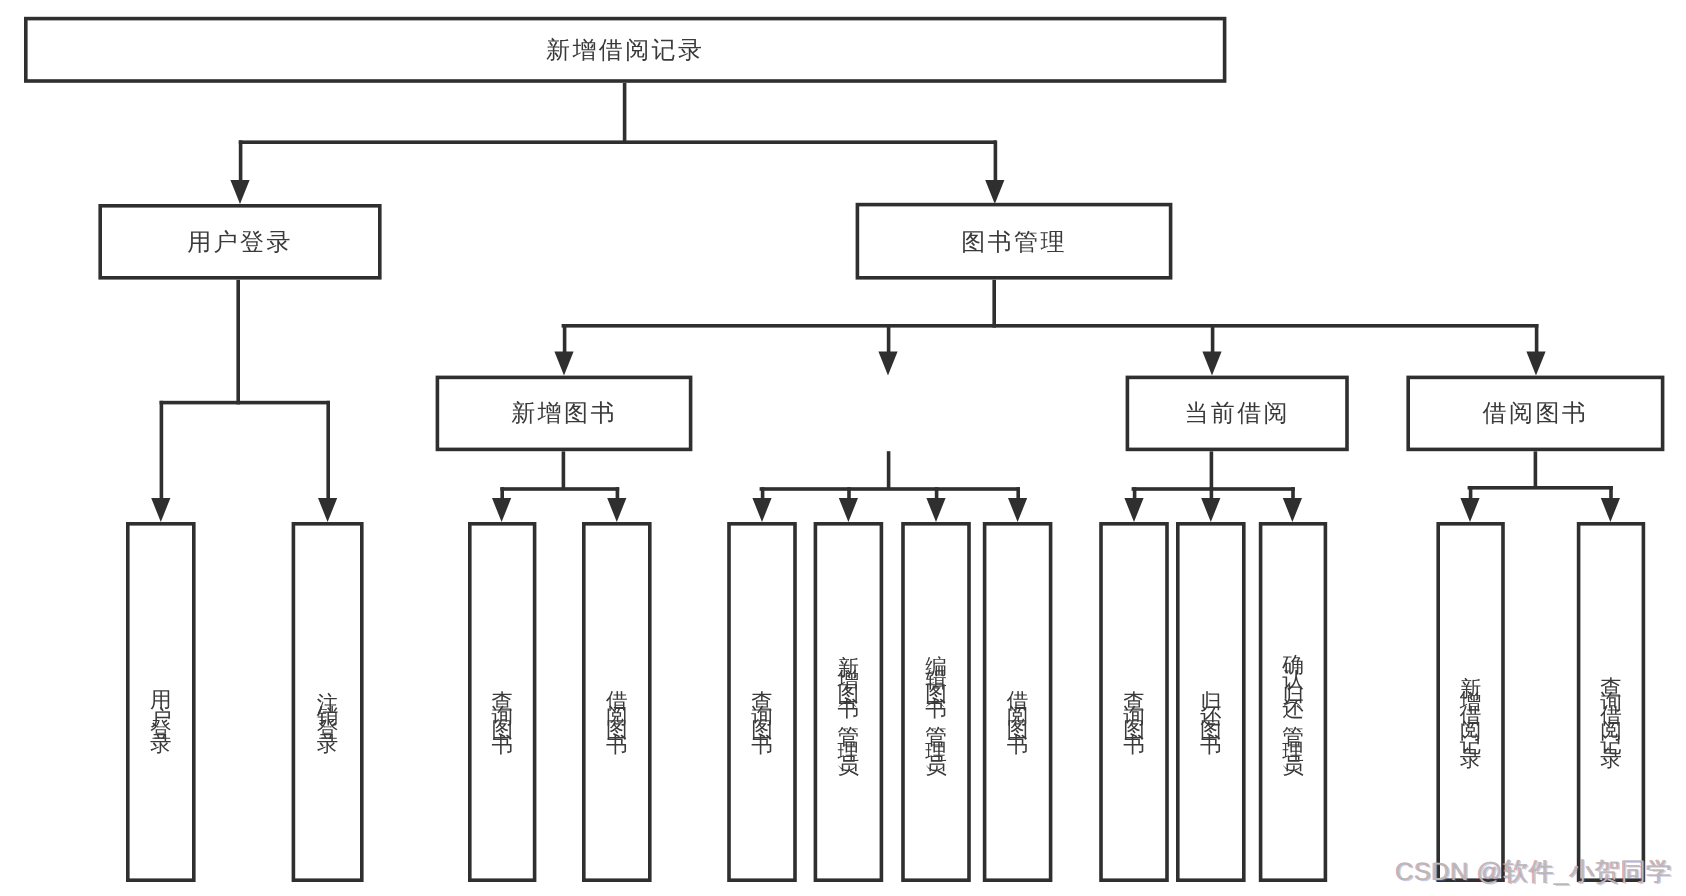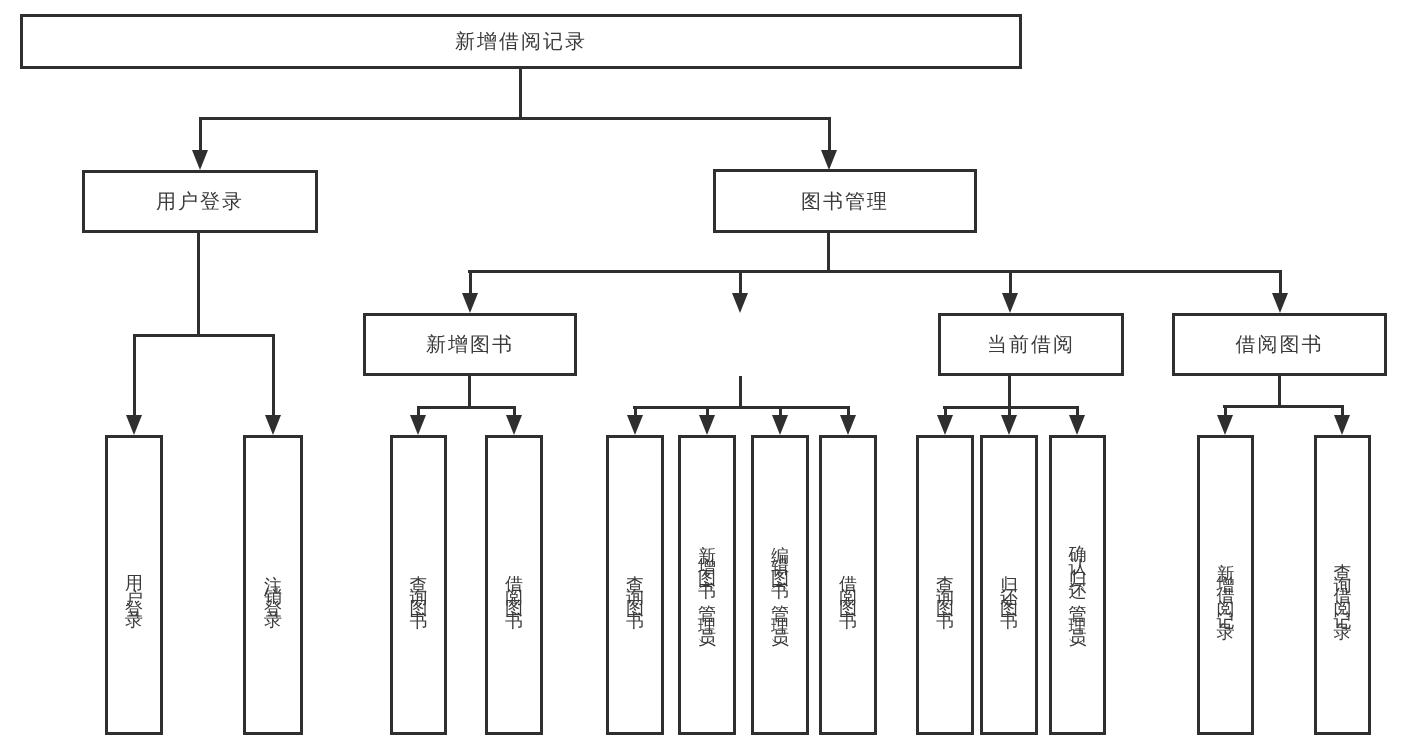--- a/index.html
+++ b/index.html
@@ -162,14 +162,15 @@
   <div class="box v" style="left:1049px;top:435px;width:57px;height:300px">
     <span>确认归还（管理员）</span>
   </div>
   <div class="box v" style="left:1197px;top:435px;width:57px;height:300px">
     <span>新增借阅记录</span>
   </div>
   <div class="box v" style="left:1314px;top:435px;width:57px;height:300px">
     <span>查询借阅记录</span>
   </div>
 
+  <div class="watermark">CSDN @软件_小贺同学</div>
 
 </div>
 
 </body></html>

